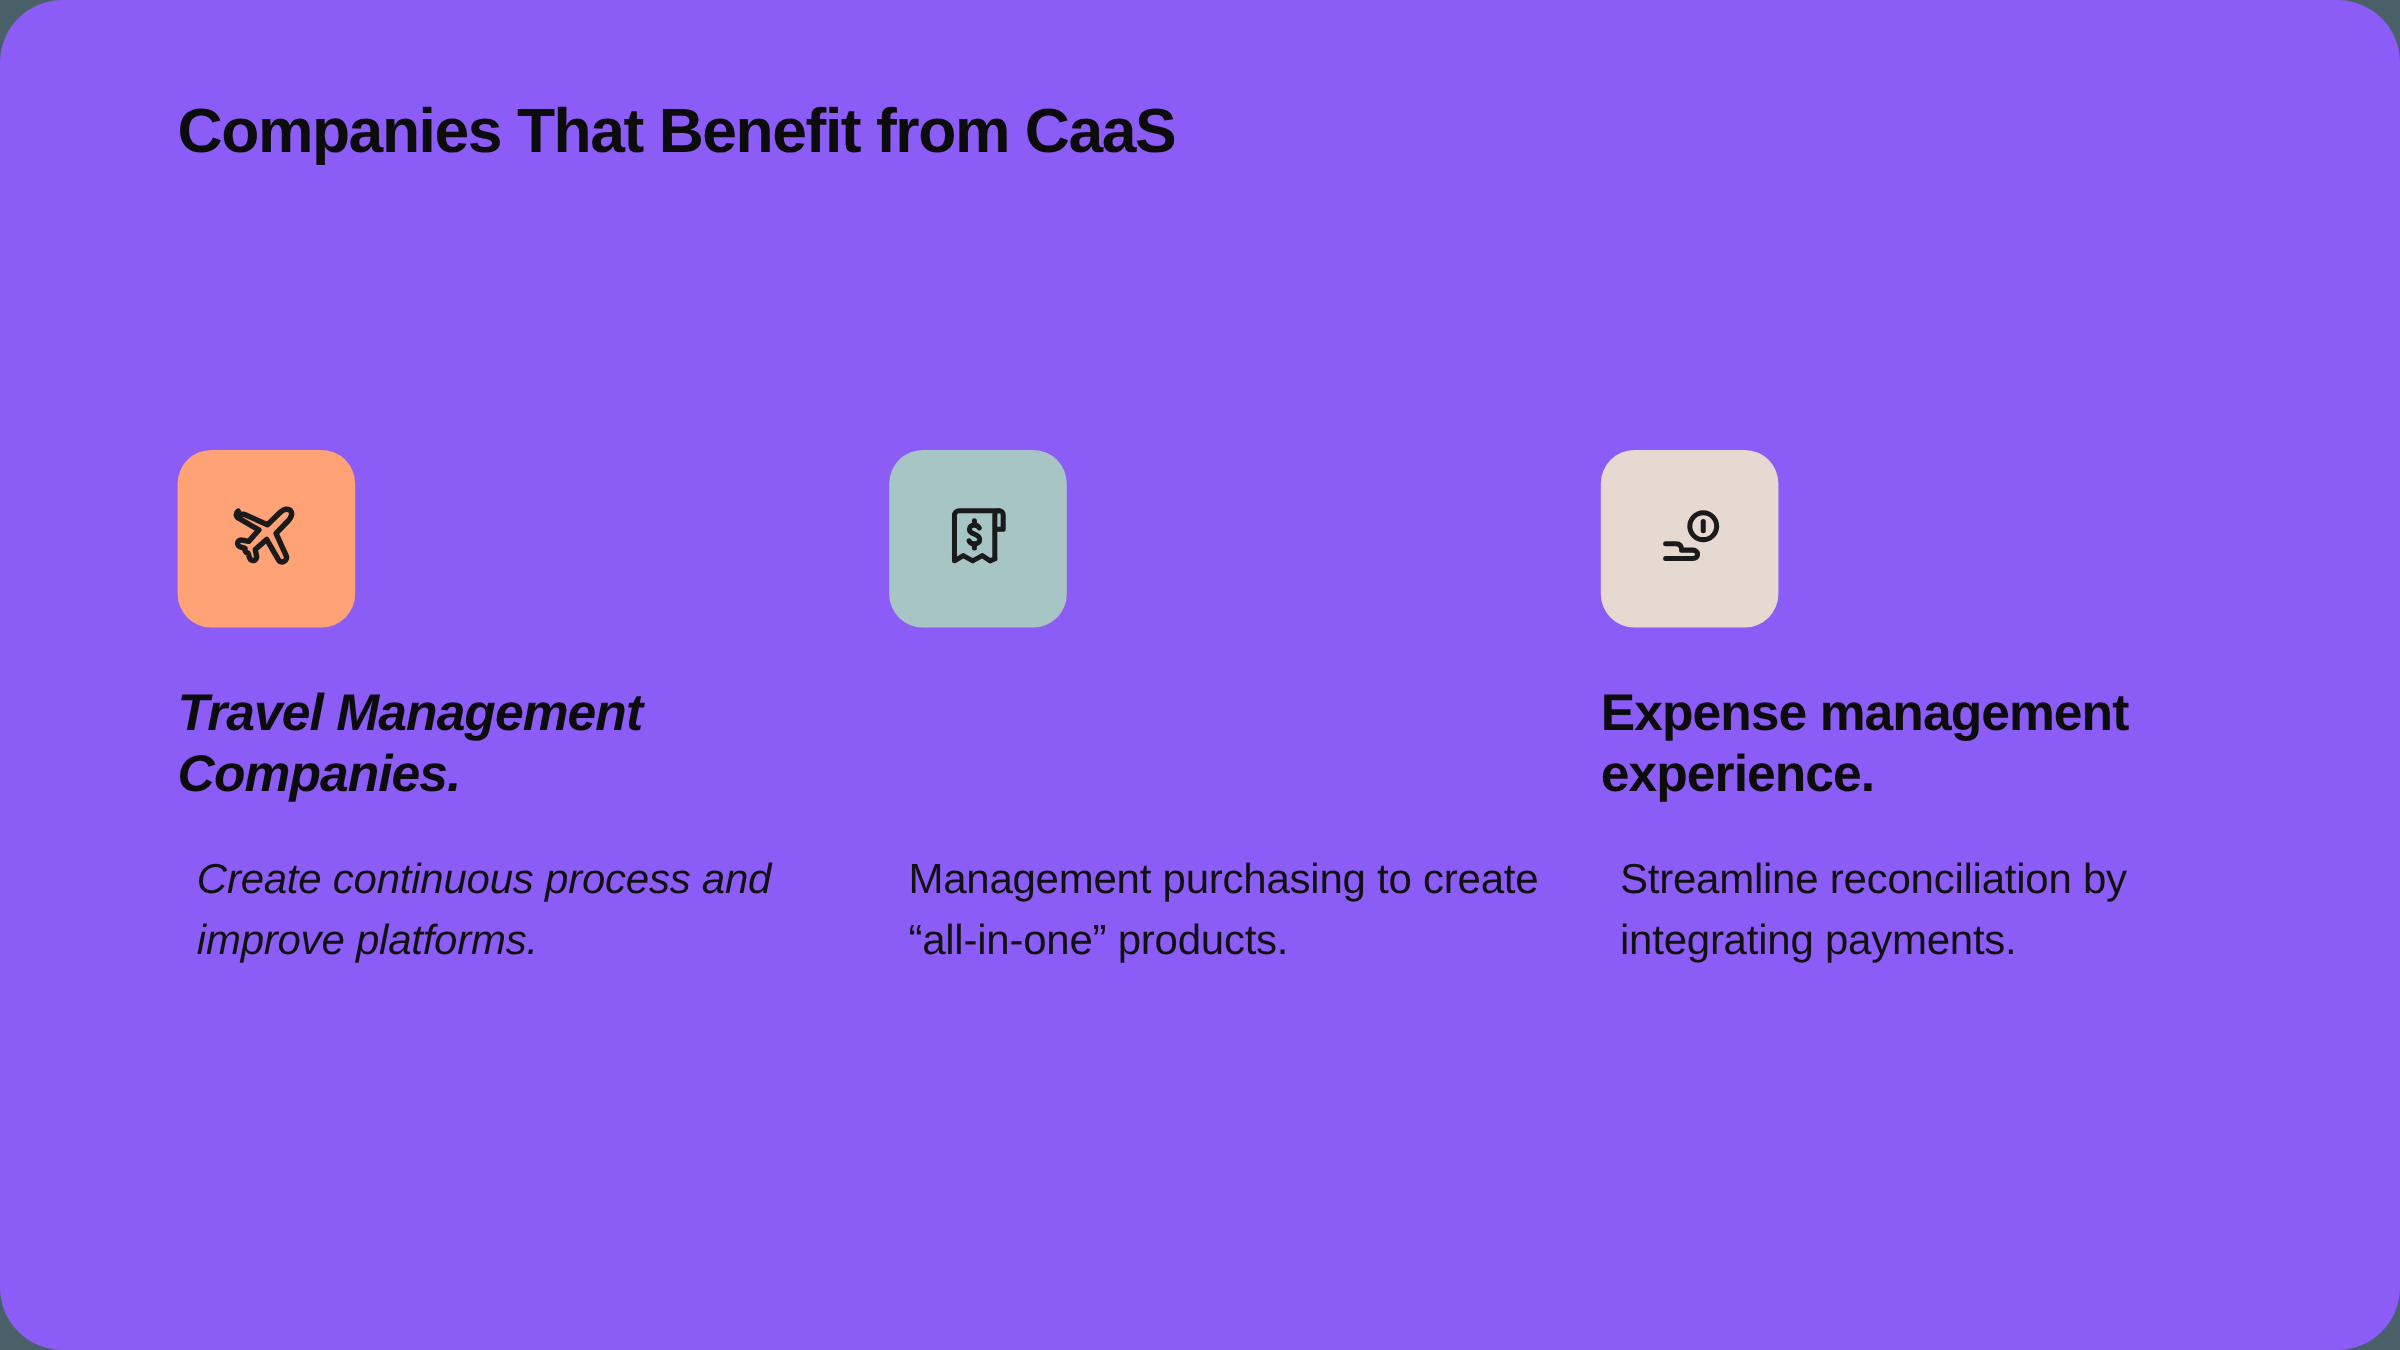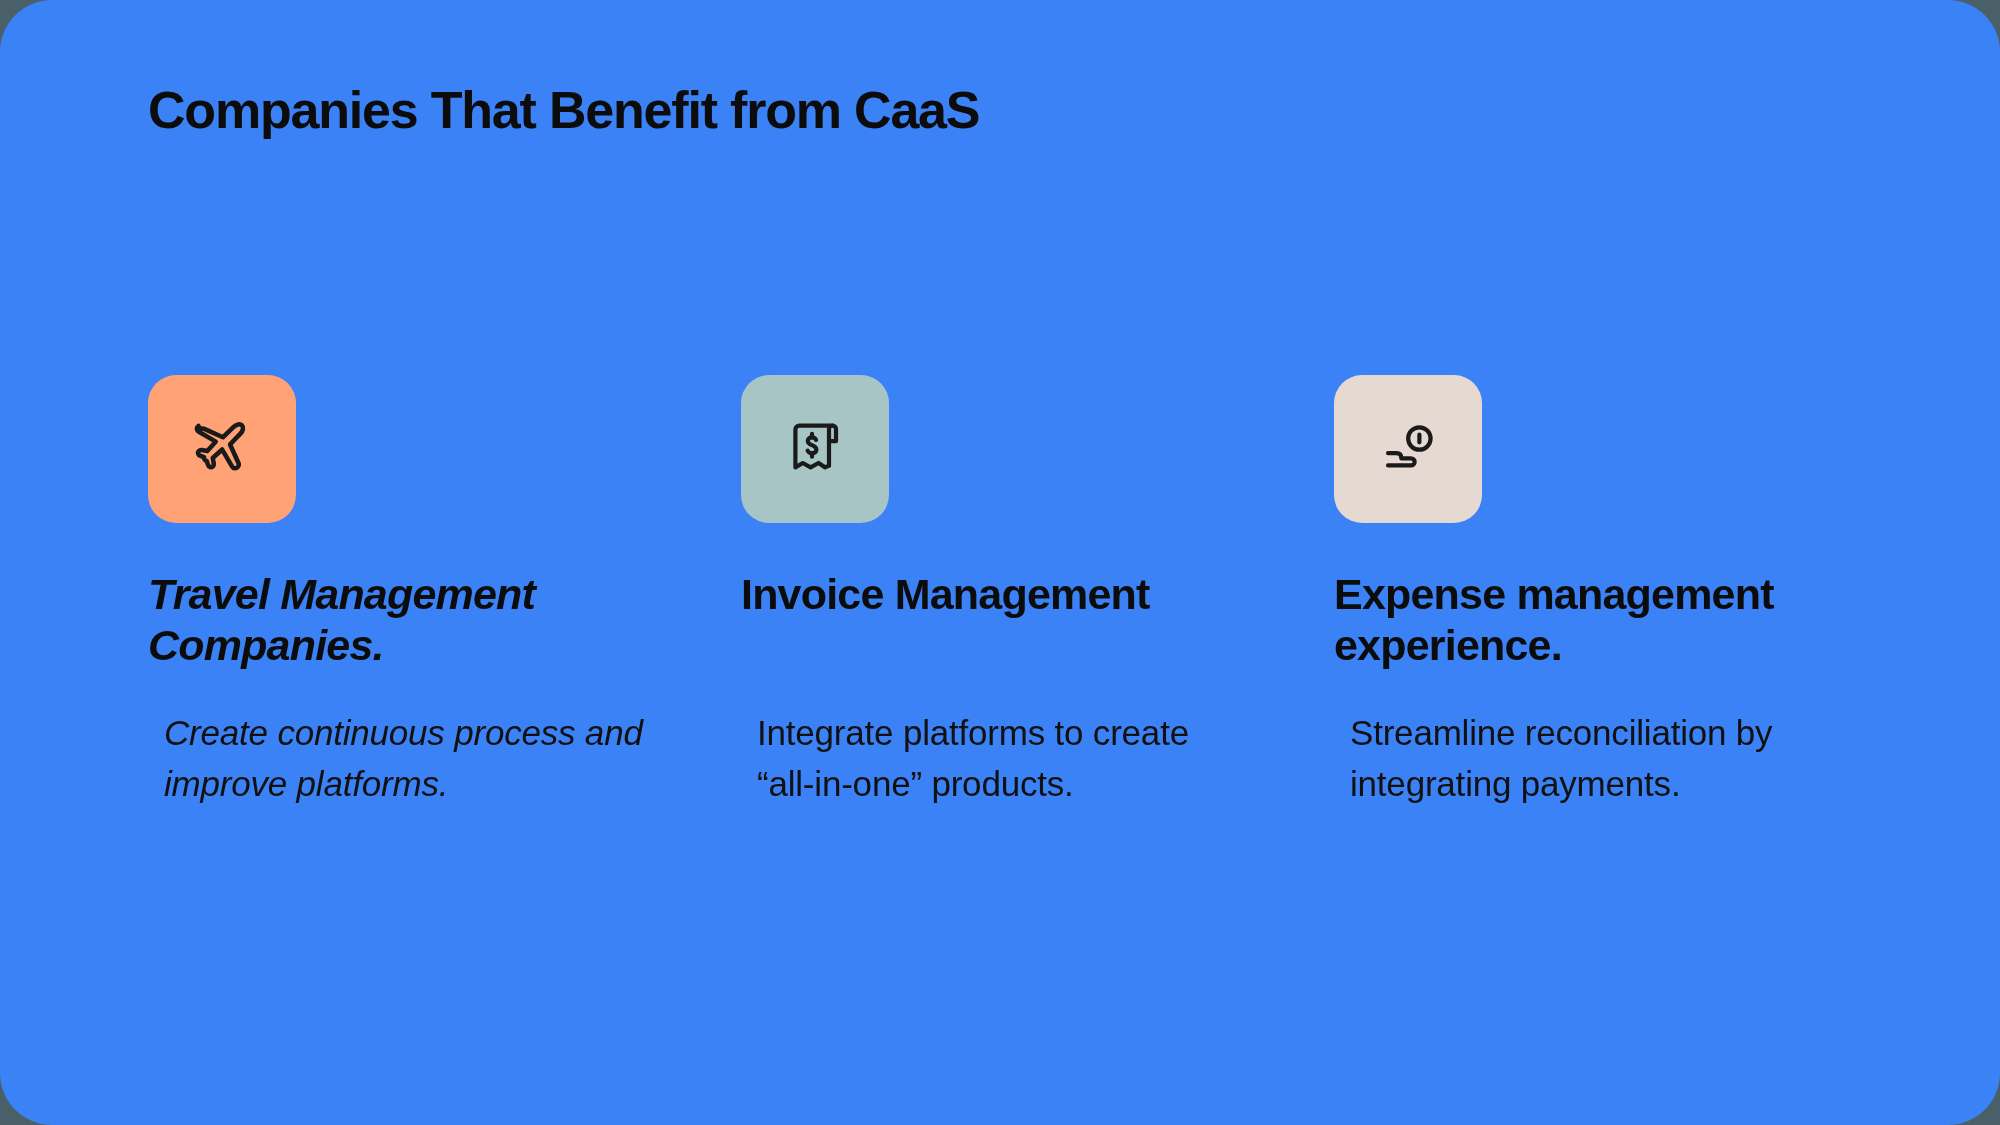--- a/index.html
+++ b/index.html
@@ -9,21 +9,21 @@
       height: 1125px;
       background: #4a6068;
       overflow: hidden;
     }
     .slide {
       position: absolute;
       left: 0;
       top: 0;
       width: 2000px;
       height: 1125px;
-      background: #3b82f6;
+      background: #8b5cf6;
       border-radius: 52px;
       font-family: "Liberation Sans", "DejaVu Sans", sans-serif;
       color: #0c0c0c;
     }
     .page-title {
       position: absolute;
       left: 148px;
       top: 78px;
       margin: 0;
       font-size: 52px;
@@ -105,24 +105,23 @@
   <div class="card c1">
     <div class="icon-tile" style="background:#a8c5c6;">
       <svg viewBox="0 0 48 48" fill="none" stroke="#1a1a1a" stroke-width="2.4" stroke-linejoin="round" stroke-linecap="round">
         <path d="M32 33.5 L32 12.5 C32 11.4 32.9 10.6 34 10.6 C35.1 10.6 36 11.4 36 12.5 L36 19.5 L32 19.5"></path>
         <path d="M34 10.6 L15 10.6 C13.8 10.6 12.8 11.6 12.8 12.8 L12.8 34.5 L17 32 L21.5 34.5 L26 32 L29.8 34.5 L32 33.5"></path>
         <path d="M24.6 18.8 C24.1 17.8 23.2 17.4 22.2 17.4 C20.9 17.4 19.9 18.2 19.9 19.4 C19.9 22.4 24.8 21.2 24.8 24.4 C24.8 25.6 23.8 26.4 22.3 26.4 C21.2 26.4 20.2 25.9 19.8 25"></path>
         <path d="M22.3 15.4 L22.3 17.4 M22.3 26.4 L22.3 28.4"></path>
       </svg>
     </div>
     <h2 class="card-title">
-      <span>Invoice Management</span>
     </h2>
     <p class="card-desc">
-      <span>Integrate platforms to create</span>
+      <span>Management purchasing to create</span>
       <span>“all-in-one” products.</span>
     </p>
   </div>
 
   <div class="card c2">
     <div class="icon-tile" style="background:#e6d9d2;">
       <svg viewBox="0 0 48 48" fill="none" stroke="#1a1a1a" stroke-width="2.4" stroke-linejoin="round" stroke-linecap="round">
         <circle cx="30.5" cy="18" r="6.4"></circle>
         <path d="M30.5 15.8 L30.5 20.2"></path>
         <path d="M12.6 26.4 L17.4 26.4 C19.2 26.4 20.2 27.4 20.2 29.4 L25.6 29.4 C26.9 29.4 27.8 30.2 27.8 31.4 C27.8 32.6 26.9 33.4 25.6 33.4 L12.6 33.4"></path>

